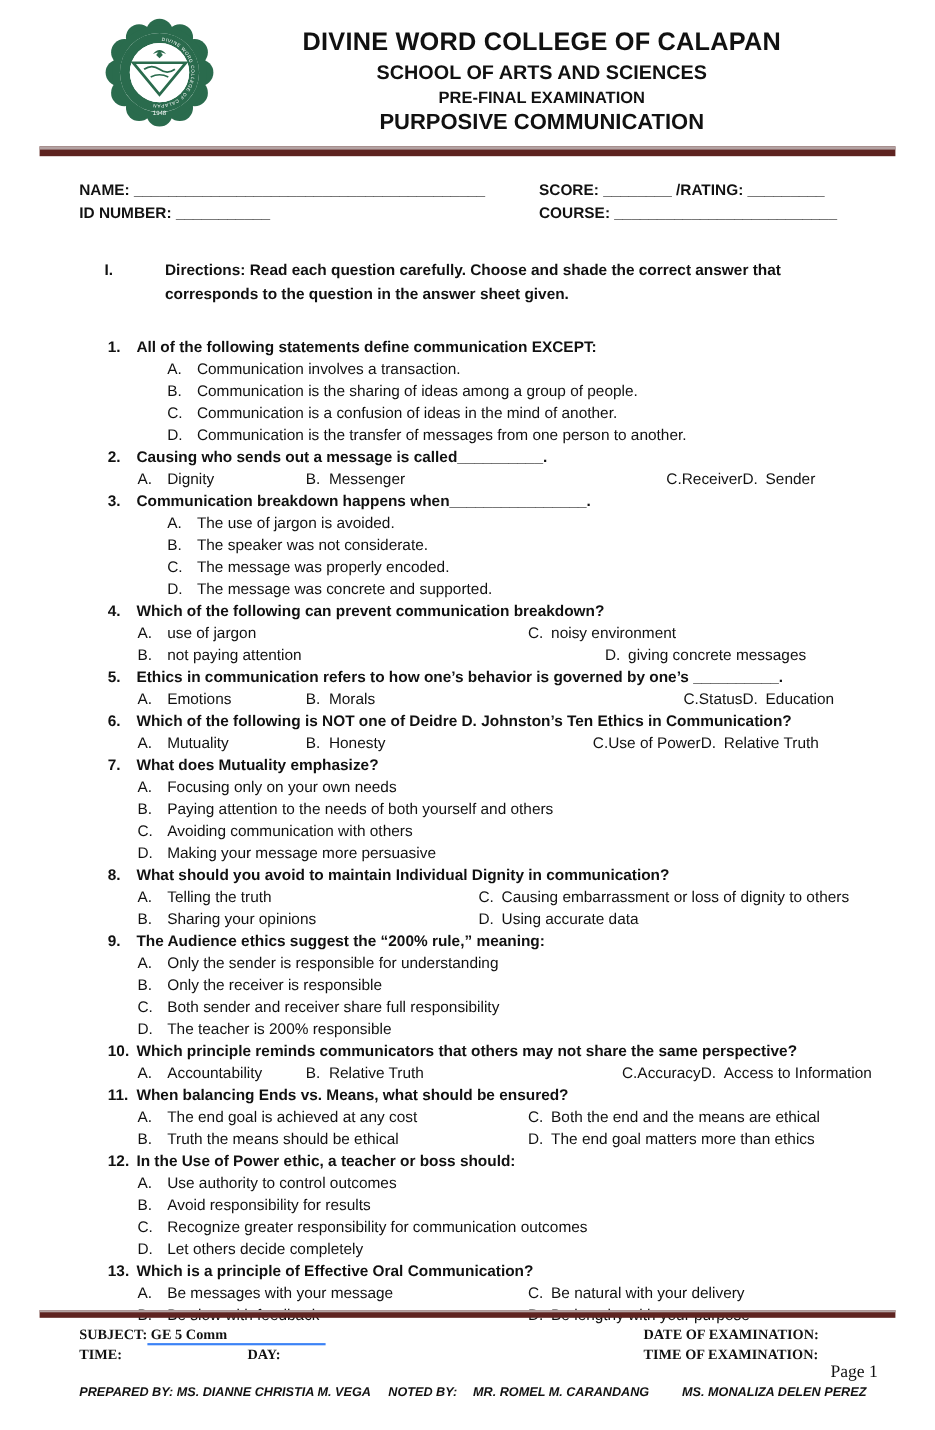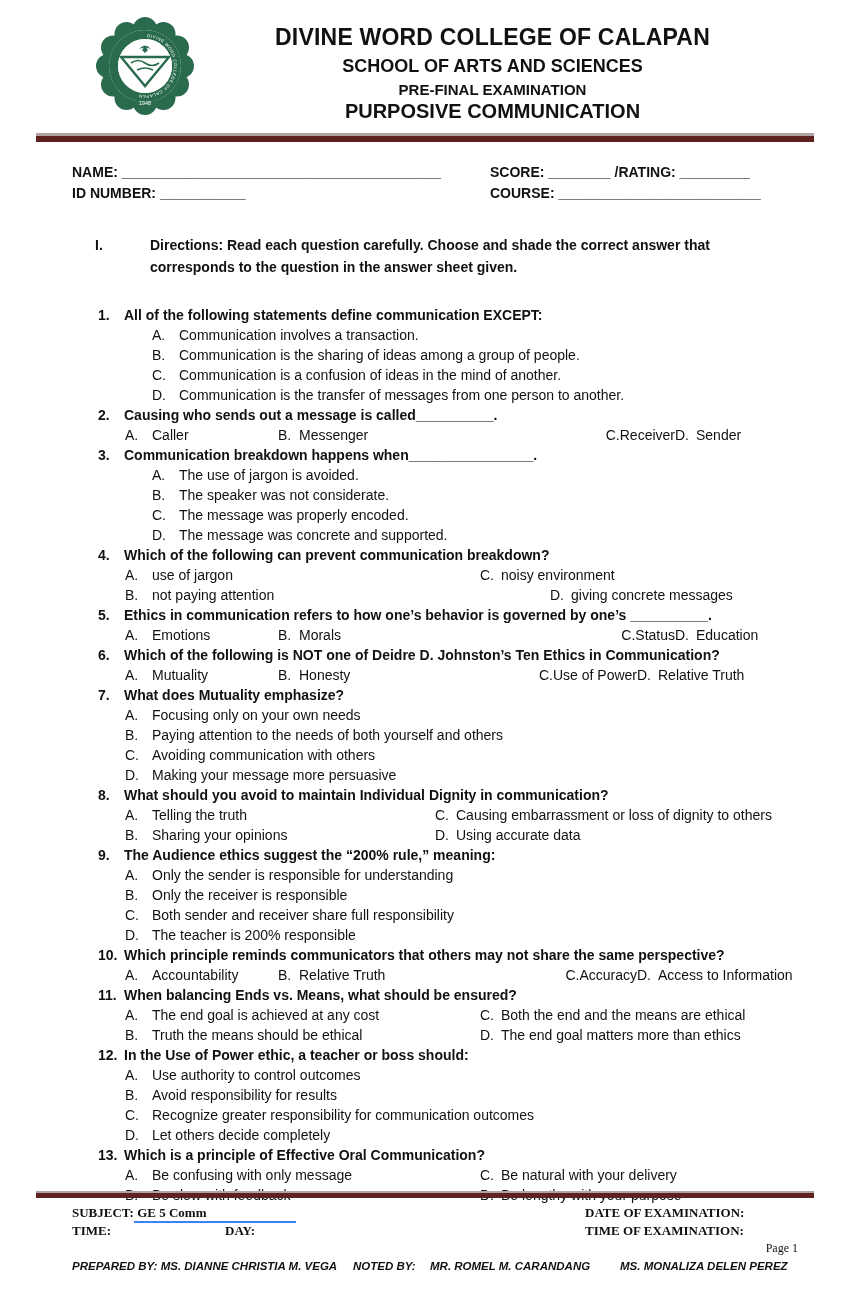--- a/index.html
+++ b/index.html
@@ -43,21 +43,21 @@
   .grid2 .gcell{display:flex;}
   .grid2 .gcell:nth-child(even) .oletter{width:21px;}
   
   .footer-wrap{position:absolute;left:0;right:0;bottom:26px;}
   .frule{height:5px;background:#5e2320;border-top:2px solid #b3a2a2;margin:0 36px 7px 36px;}
   .fbody{margin:0 52px 0 72px;font-family:"Liberation Serif", serif;font-size:13px;font-weight:bold;}
   .f1,.f2{display:flex;line-height:16px;}
   .fleft{width:513px;flex:none;display:flex;}
   .subject-line{display:inline-block;min-width:162px;border-bottom:2px solid #3b82f6;white-space:pre;}
   .tl{width:153px;flex:none;}
-  .fpage{text-align:right;font-weight:normal;font-size:12px;line-height:16px;margin-top:1px;}
+  .fpage{text-align:right;font-weight:normal;font-size:16px;line-height:16px;margin-top:1px;}
   .prep{display:flex;font-family:"Liberation Sans", sans-serif;font-style:italic;
         font-weight:bold;font-size:11.5px;line-height:15px;margin-top:3px;}
   .prep .c1{width:281px;flex:none;}
   .prep .c2{width:77px;flex:none;}
   .prep .c3{width:190px;flex:none;}
   .prep .c4{flex:1;}
 </style>
 </head>
 <body>
 
@@ -161,21 +161,21 @@
           <span class="oletter">D.</span>
           <span class="otext">Communication is the transfer of messages from one person to another.</span>
         </div>
       </div>
       <div class="q">
         <div class="qhead">
           <span class="qnum">2.</span>
           <span class="qtext">Causing who sends out a message is called__________.</span>
         </div>
         <div class="row4">
-          <span class="cell"><span class="oletter">A.</span><span class="otext">Caller</span></span>
+          <span class="cell"><span class="oletter">A.</span><span class="otext">Dignity</span></span>
           <span class="cell"><span class="oletter">B.</span><span class="otext">Messenger</span></span>
           <span class="cell"><span class="oletter">C.</span><span class="otext">Receiver</span></span>
           <span class="cell"><span class="oletter">D.</span><span class="otext">Sender</span></span>
         </div>
       </div>
       <div class="q">
         <div class="qhead">
           <span class="qnum">3.</span>
           <span class="qtext">Communication breakdown happens when________________.</span>
         </div>
@@ -371,21 +371,21 @@
         </div>
       </div>
       <div class="q">
         <div class="qhead">
           <span class="qnum">13.</span>
           <span class="qtext">Which is a principle of Effective Oral Communication?</span>
         </div>
         <div class="grid2">
           <div class="gcell">
             <span class="oletter">A.</span>
-            <span class="otext">Be confusing with only message</span>
+            <span class="otext">Be messages with your message</span>
           </div>
           <div class="gcell">
             <span class="oletter">C.</span>
             <span class="otext">Be natural with your delivery</span>
           </div>
           <div class="gcell">
             <span class="oletter">B.</span>
             <span class="otext">Be slow with feedback</span>
           </div>
           <div class="gcell">

